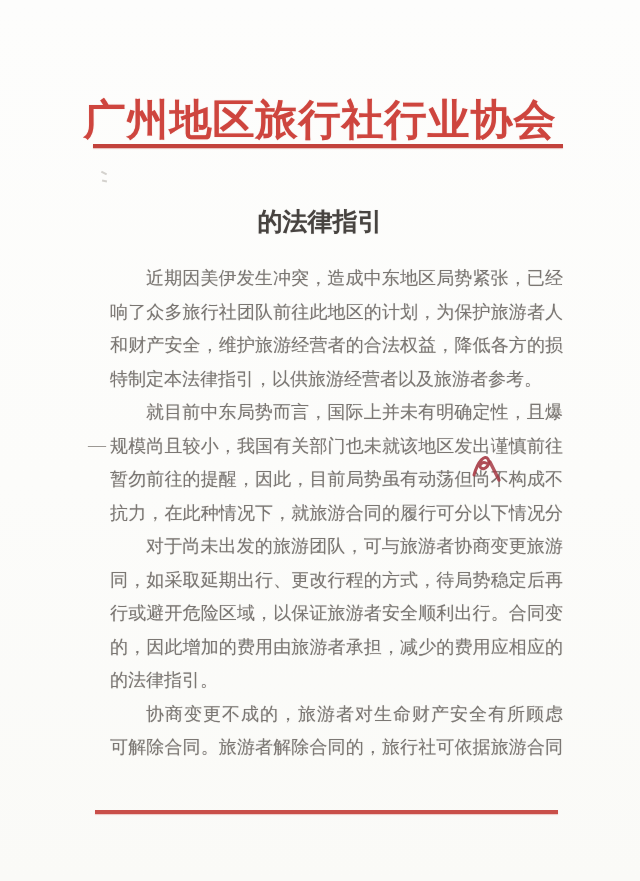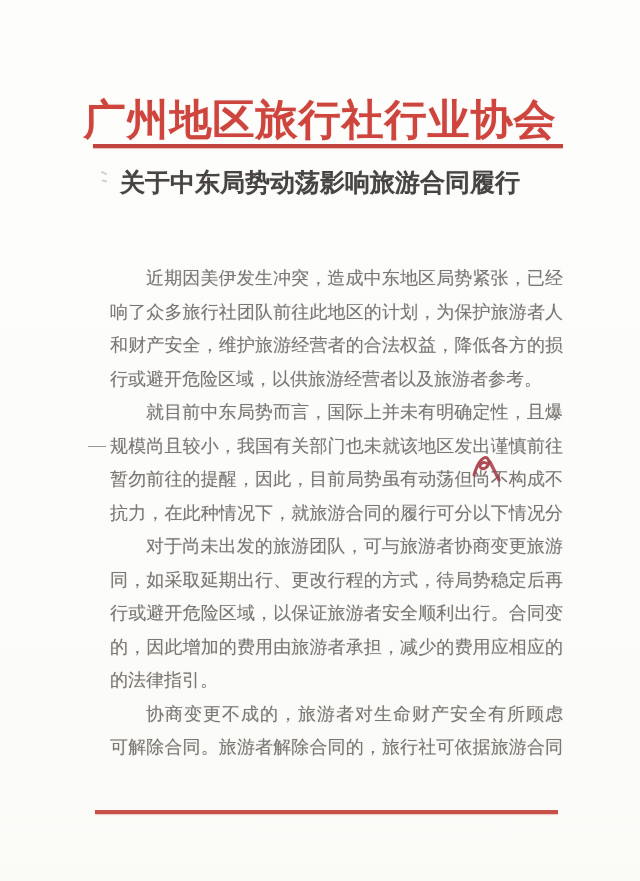--- a/index.html
+++ b/index.html
@@ -117,32 +117,32 @@
 </style>
 </head>
 <body>
 
 <div class="scan-page">
 
   <h1 class="org-header">广州地区旅行社行业协会</h1>
 
   <div class="rule-top"></div>
 
-  <h2 class="doc-title"><span>关于中东局势动荡影响旅游合同履行</span><br></h2>
+  <h2 class="doc-title"><br><span>的法律指引</span></h2>
 
   <div class="pencil-mark">
       <span class="s1"></span>
       <span class="s2"></span>
     </div>
 
   <div class="body-text">
     <div class="line j indent">近期因美伊发生冲突，造成中东地区局势紧张，已经影</div>
     <div class="line j">响了众多旅行社团队前往此地区的计划，为保护旅游者人身</div>
     <div class="line j">和财产安全，维护旅游经营者的合法权益，降低各方的损失，</div>
-    <div class="line">行或避开危险区域，以供旅游经营者以及旅游者参考。</div>
+    <div class="line">特制定本法律指引，以供旅游经营者以及旅游者参考。</div>
     <div class="line j indent">就目前中东局势而言，国际上并未有明确定性，且爆发</div>
     <div class="line j">规模尚且较小，我国有关部门也未就该地区发出谨慎前往或</div>
     <div class="line j">暂勿前往的提醒，因此，目前局势虽有动荡但尚不构成不可</div>
     <div class="line j">抗力，在此种情况下，就旅游合同的履行可分以下情况分析：</div>
     <div class="line j indent">对于尚未出发的旅游团队，可与旅游者协商变更旅游合</div>
     <div class="line j">同，如采取延期出行、更改行程的方式，待局势稳定后再出</div>
     <div class="line j">行或避开危险区域，以保证旅游者安全顺利出行。合同变更</div>
     <div class="line j">的，因此增加的费用由旅游者承担，减少的费用应相应的退</div>
     <div class="line">的法律指引。</div>
     <div class="line j indent">协商变更不成的，旅游者对生命财产安全有所顾虑的，</div>

